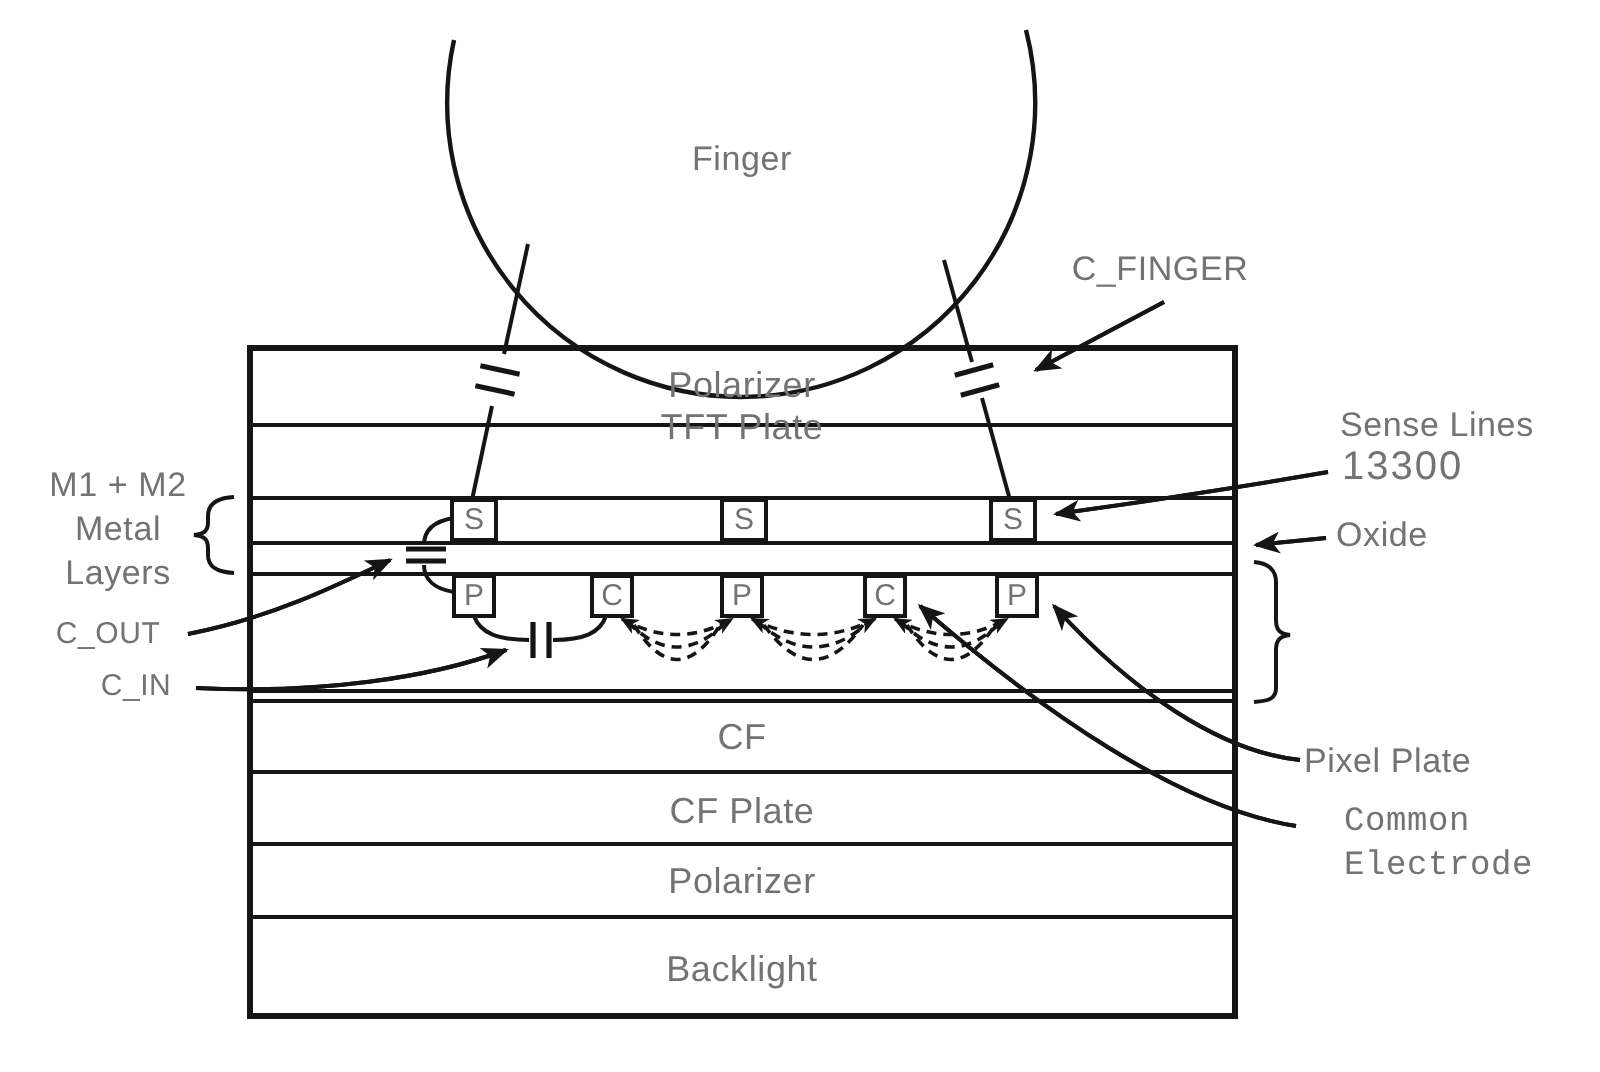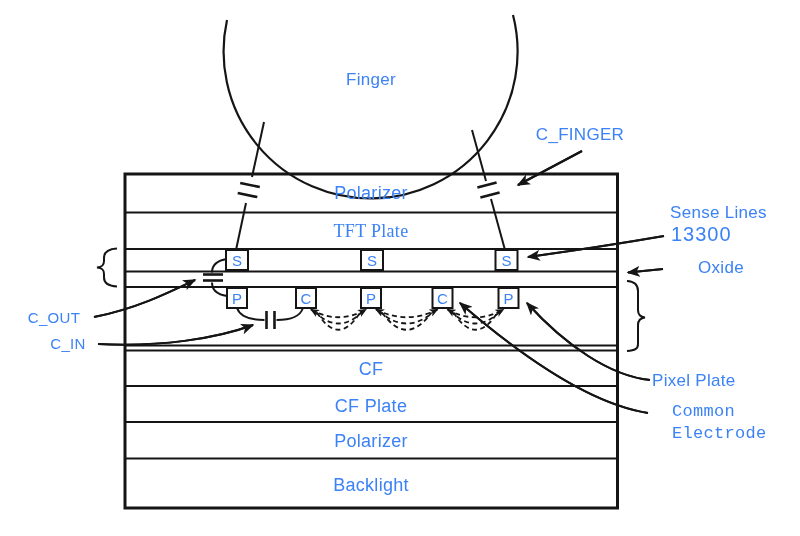--- a/index.html
+++ b/index.html
@@ -2,21 +2,21 @@
 <html><head>
 <meta charset="utf-8">
 <style>
   html,body{margin:0;padding:0;background:#fff;}
   .canvas{
     position:relative;width:800px;height:536px;background:#fff;overflow:hidden;
     font-family:"Liberation Sans","DejaVu Sans",sans-serif;color:#151515;
   }
   svg.art{position:absolute;left:0;top:0;z-index:1;}
   .lbl{position:absolute;z-index:2;white-space:nowrap;transform:translate(-50%,-50%);
-       font-size:17px;letter-spacing:.3px;color:#3b82f6;}
+       font-size:17px;letter-spacing:.3px;color:#737373;}
   .lbl-left{transform:translateY(-50%);}
   .layer-lbl{font-size:18px;}
   .box-letter{font-size:15px;letter-spacing:0;}
   .ref-num{font-size:20px;letter-spacing:1px;}
   .multi{line-height:22px;text-align:center;}
   .multi-left{line-height:22px;text-align:left;}
   .cap-lbl{font-size:15px;}
 </style>
 </head>
 <body>
@@ -131,41 +131,46 @@
       <path d="M 627,281 C 635,281.5 638,286 638,291 L 638,310 C 638,315 640,317 645,317.5
                C 640,318 638,320 638,325 L 638,344 C 638,349 635,350.5 627,351"></path>
     </g>
   </svg>
 
   <div class="lbl" style="left:371px;top:80px;">Finger</div>
 
   <div class="lbl" style="left:580px;top:135px;">C_FINGER</div>
 
   <div class="lbl layer-lbl" style="left:371px;top:193px;">Polarizer</div>
-  <div class="lbl layer-lbl" style="left:371px;top:231px;font-family:Liberation Serif, serif;">TFT Plate</div>
+  <div class="lbl layer-lbl" style="left:371px;top:214px;">TFT Plate</div>
   <div class="lbl layer-lbl" style="left:371px;top:369px;">CF</div>
   <div class="lbl layer-lbl" style="left:371px;top:406px;">CF Plate</div>
   <div class="lbl layer-lbl" style="left:371px;top:441px;">Polarizer</div>
   <div class="lbl layer-lbl" style="left:371px;top:485px;">Backlight</div>
 
   <div class="lbl box-letter" style="left:237px;top:260px;">S</div>
   <div class="lbl box-letter" style="left:372px;top:260px;">S</div>
   <div class="lbl box-letter" style="left:506.5px;top:260px;">S</div>
 
   <div class="lbl box-letter" style="left:237px;top:298px;">P</div>
   <div class="lbl box-letter" style="left:306px;top:298px;">C</div>
   <div class="lbl box-letter" style="left:371px;top:298px;">P</div>
   <div class="lbl box-letter" style="left:442.5px;top:298px;">C</div>
   <div class="lbl box-letter" style="left:508.5px;top:298px;">P</div>
 
   <div class="lbl lbl-left" style="left:670px;top:213px;">Sense Lines</div>
   <div class="lbl lbl-left ref-num" style="left:671px;top:234px;">13300</div>
-  <div class="lbl lbl-left" style="left:698px;top:268px;">Oxide</div>
+  <div class="lbl lbl-left" style="left:668px;top:268px;">Oxide</div>
   <div class="lbl lbl-left" style="left:652px;top:381px;">Pixel Plate</div>
   <div class="lbl lbl-left multi-left" style="left:672px;top:423px;font-family:Liberation Mono, monospace;">
     <div>Common</div>
     <div>Electrode</div>
   </div>
 
+  <div class="lbl multi" style="left:59px;top:265px;">
+    <div>M1 + M2</div>
+    <div>Metal</div>
+    <div>Layers</div>
+  </div>
   <div class="lbl cap-lbl" style="left:54px;top:317px;">C_OUT</div>
   <div class="lbl cap-lbl" style="left:68px;top:343px;">C_IN</div>
 
 </div>
 
 </body></html>

